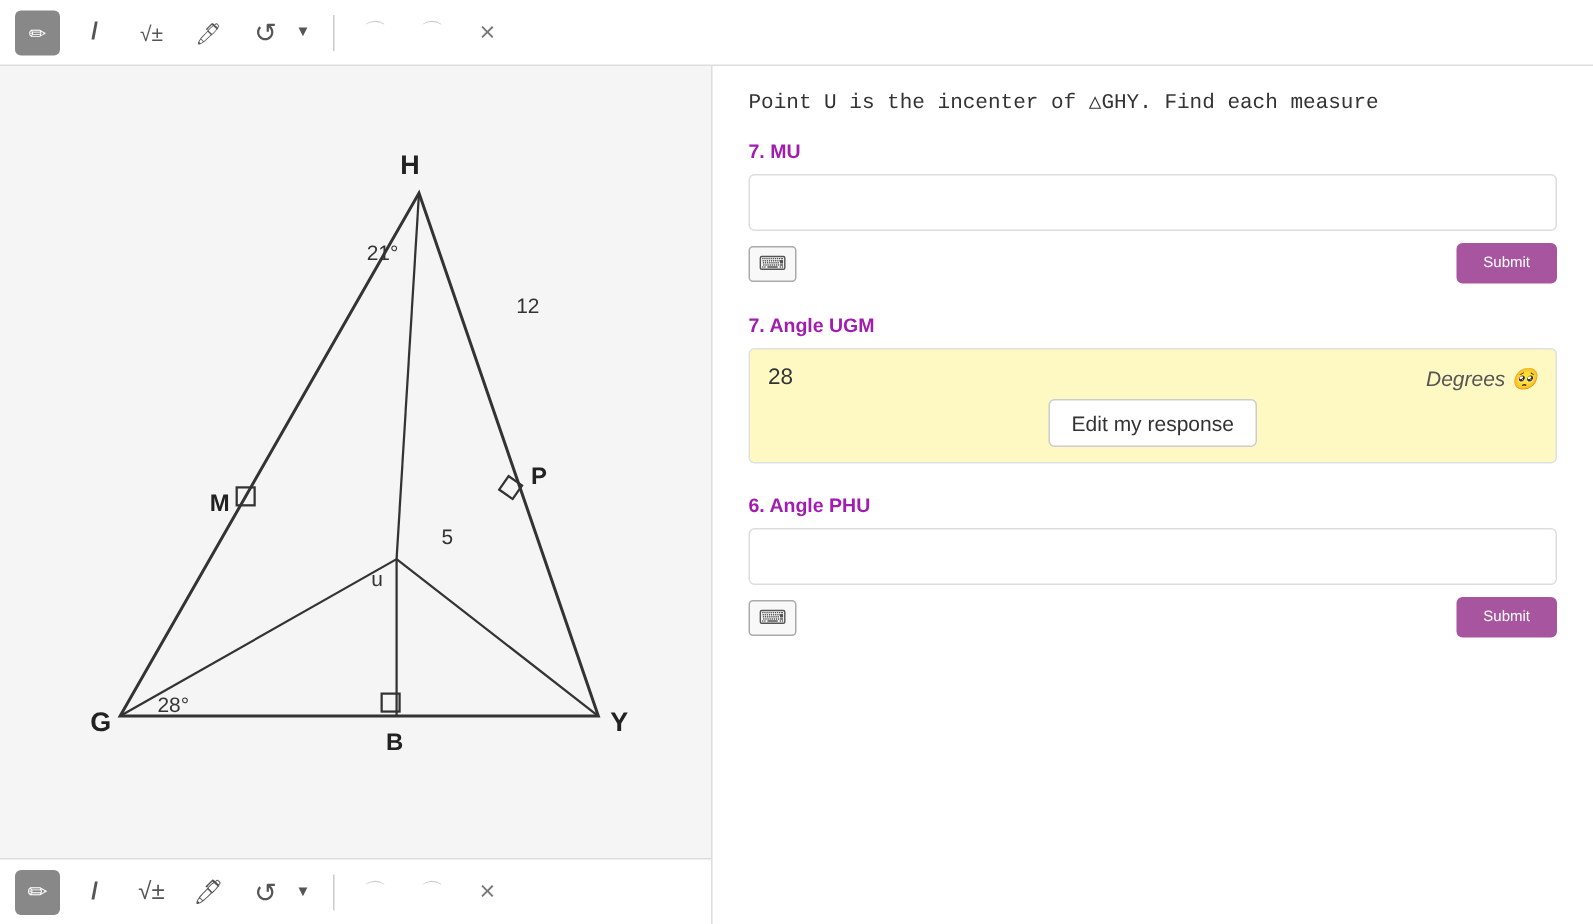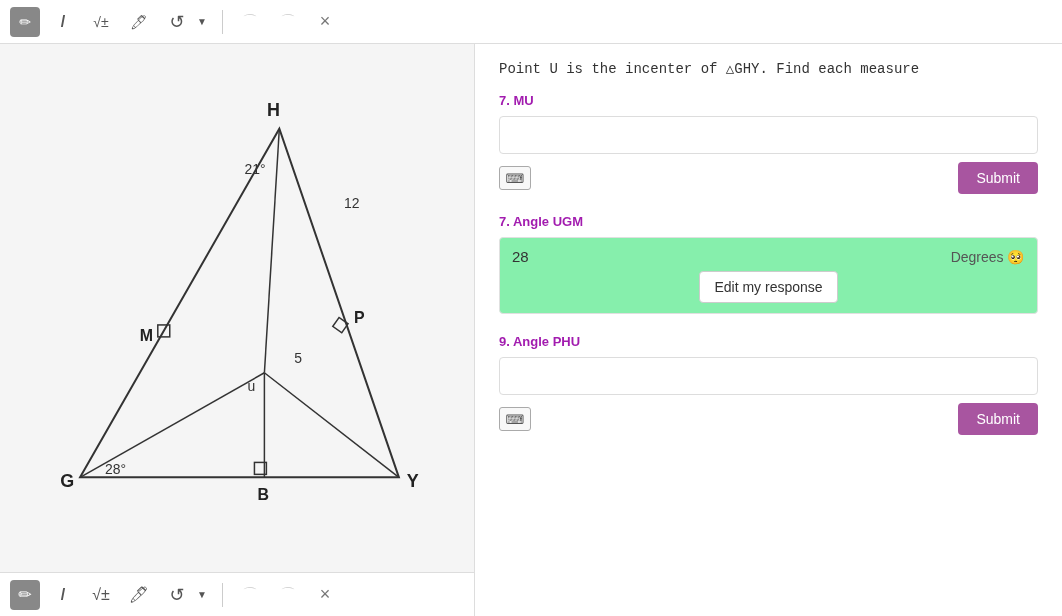--- a/index.html
+++ b/index.html
@@ -112,21 +112,21 @@
       align-items: center;
       gap: 8px;
       margin-bottom: 6px;
     }
     .submit-btn {
       background: #a855a0;
       color: white;
       border: none;
       border-radius: 4px;
       padding: 8px 18px;
-      font-size: 14px;
+      font-size: 10px;
       cursor: pointer;
       white-space: nowrap;
     }
     .edit-response-btn {
       background: #fff;
       color: #333;
       border: 1px solid #ccc;
       border-radius: 4px;
       padding: 7px 14px;
       font-size: 14px;
@@ -148,38 +148,39 @@
       color: #555;
       flex-shrink: 0;
     }
 
     .degrees-label {
       font-size: 14px;
       color: #555;
       display: flex;
       align-items: center;
       gap: 4px;
+      font-style: italic;
     }
 
     
     .triangle-svg {
       position: absolute;
       top: 0; left: 0;
       width: 100%;
       height: 100%;
     }
 
     .divider-answer {
       display: flex;
       flex-direction: column;
       gap: 6px;
       border: 1px solid #e0e0e0;
       border-radius: 4px;
       padding: 10px 12px;
-      background: #86efac;
+      background: #fef9c3;
     }
     .answer-display-row {
       display: flex;
       align-items: center;
       justify-content: space-between;
     }
   </style>
 </head>
 <body>
 
@@ -309,21 +310,21 @@
             <span>🥺</span>
           </span>
         </div>
         <div style="display:flex; justify-content:center;">
           <button class="edit-response-btn">Edit my response</button>
         </div>
       </div>
     </div>
 
     <div class="question-section">
-      <div class="question-label">9. Angle PHU</div>
+      <div class="question-label">6. Angle PHU</div>
 
       <div style="border:1px solid #ddd; border-radius:4px; height:38px; background:#fff; margin-bottom:8px;"></div>
       <div class="answer-row">
         <div class="keyboard-icon">
           <span style="font-size:13px;">⌨</span>
         </div>
         <div style="flex:1;"></div>
         <button class="submit-btn">Submit</button>
       </div>
     </div>

